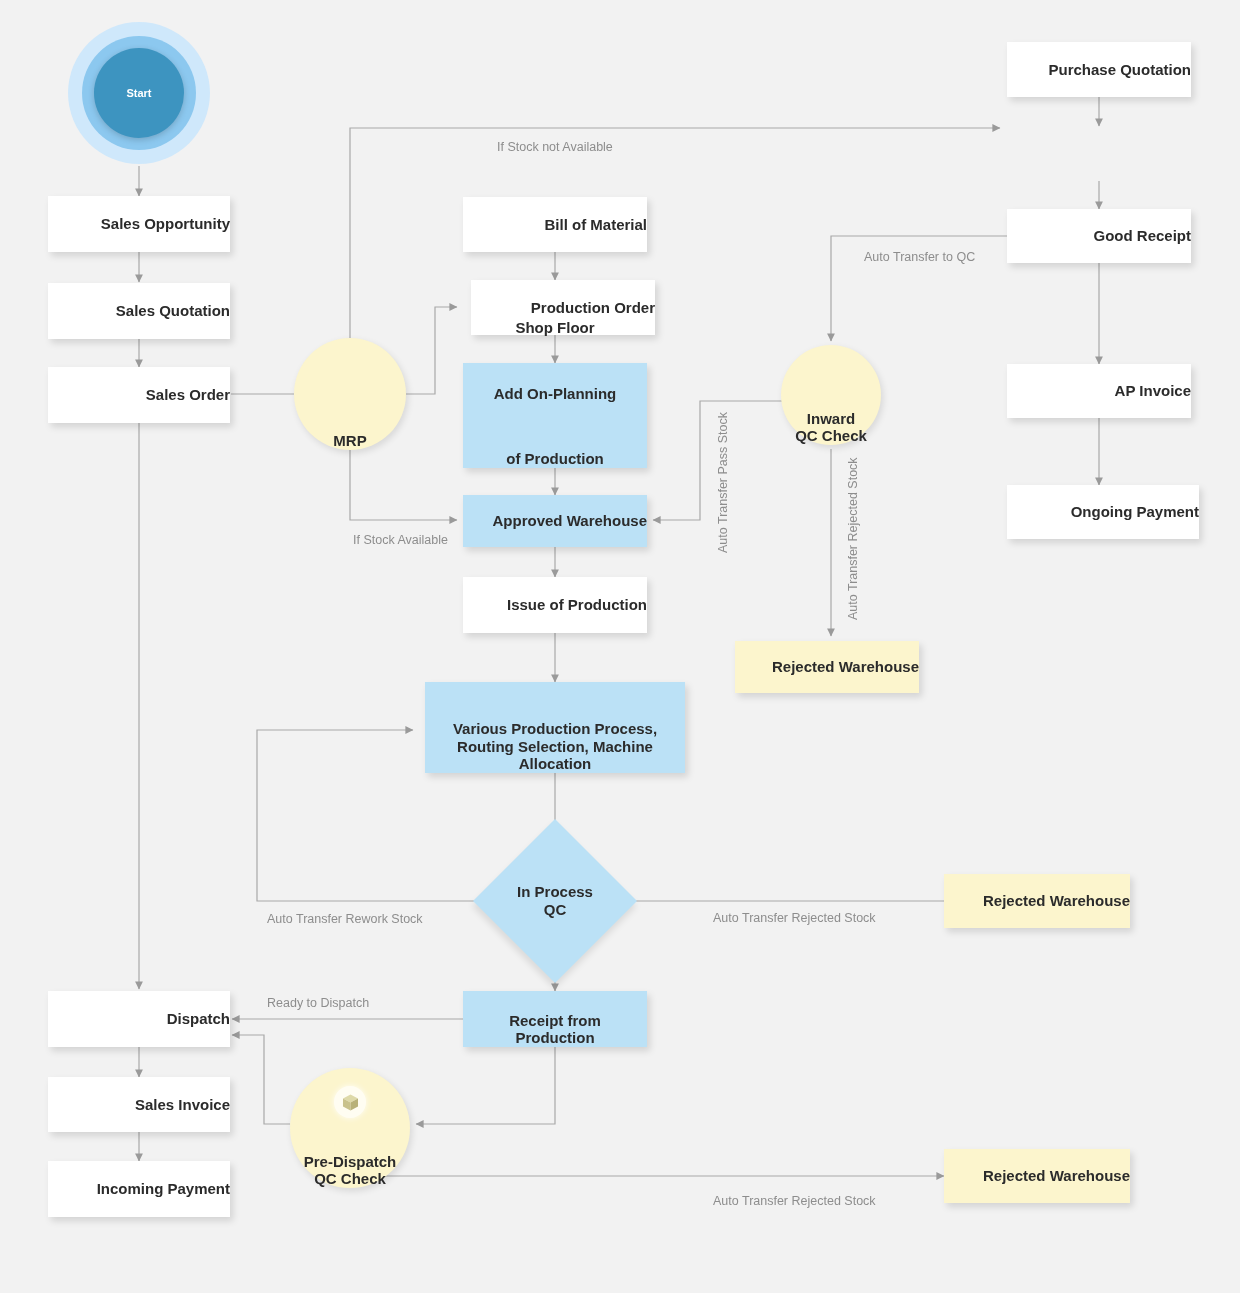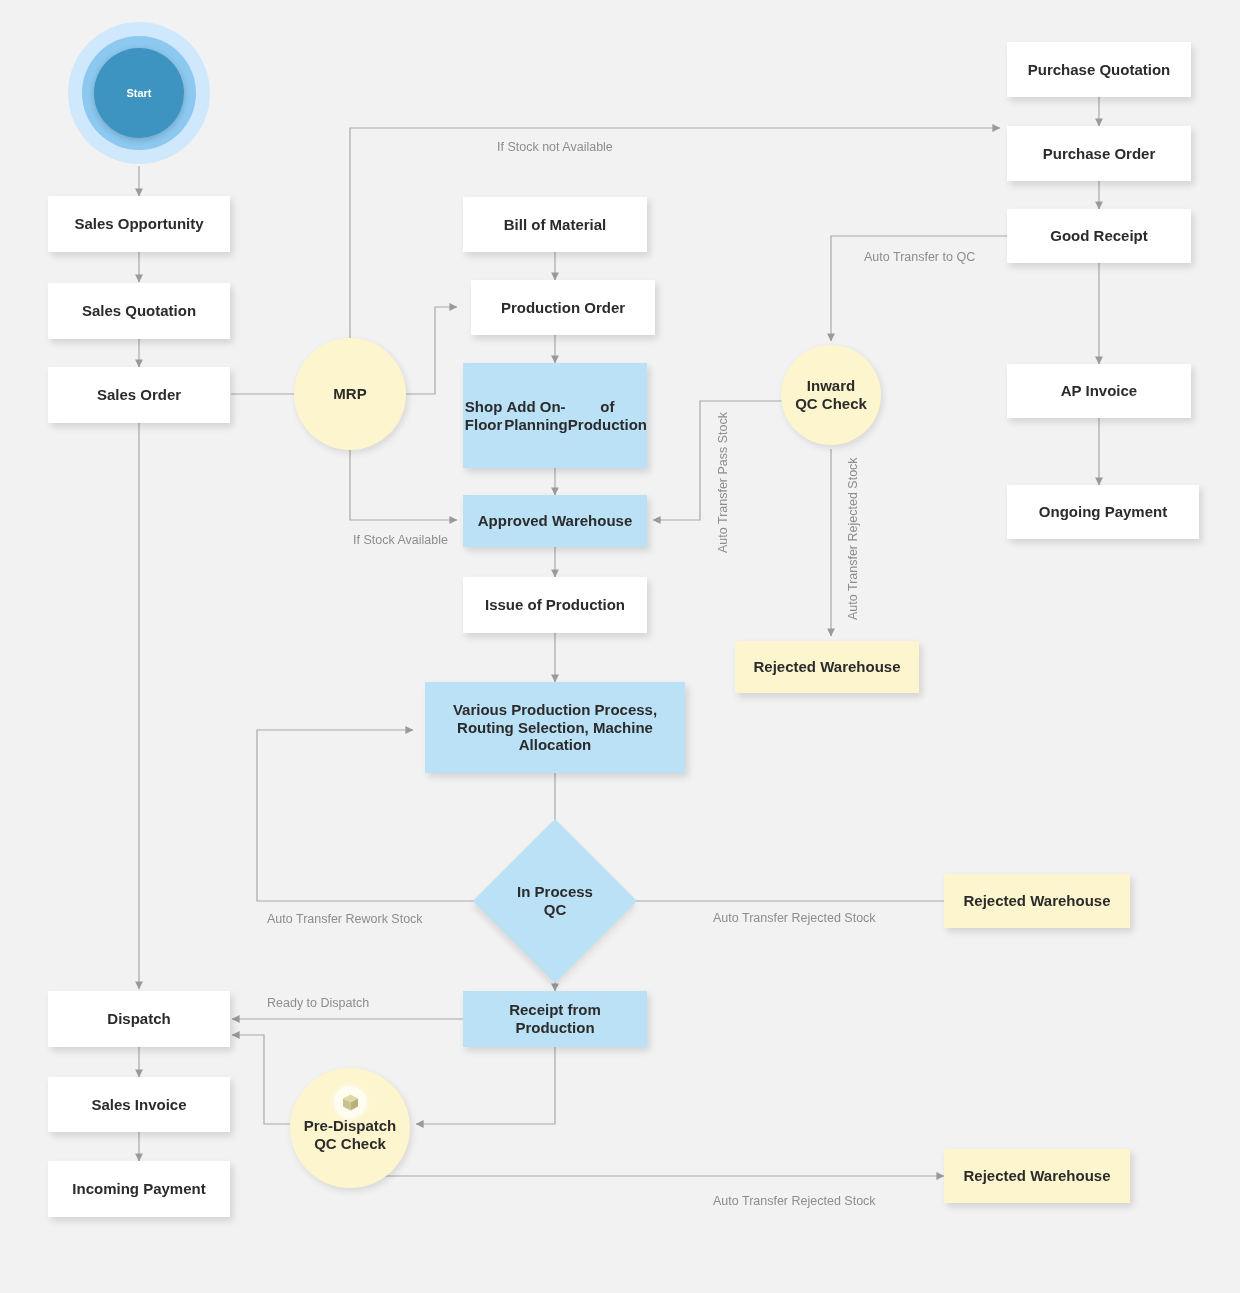--- a/index.html
+++ b/index.html
@@ -1,20 +1,20 @@
 <!DOCTYPE html>
 <html><head>
 <meta charset="utf-8">
 <style>
   html,body{margin:0;padding:0;background:#f2f2f2;}
   body{font-family:"Liberation Sans","DejaVu Sans",sans-serif;}
   #canvas{position:relative;width:1240px;height:1293px;background:#f2f2f2;overflow:hidden;}
   #wires{position:absolute;left:0;top:0;width:1240px;height:1293px;}
 
-  .node{position:absolute;box-sizing:border-box;display:flex;align-items:center;justify-content:center;
+  .node{position:absolute;box-sizing:border-box;display:flex;align-items:center;justify-content:flex-end;
         text-align:center;color:#2b2b2b;font-weight:bold;line-height:1.18;}
   .rect{background:#ffffff;box-shadow:3px 4px 7px rgba(0,0,0,0.13);font-size:15px;}
   .rect.blue{background:#bbe1f6;}
   .rect.yellow{background:#fcf5cd;}
   .circle{border-radius:50%;background:#fcf5cd;box-shadow:2px 3px 7px rgba(0,0,0,0.11);
           font-size:15px;flex-direction:column;}
 
   
   #start-node{position:absolute;left:68px;top:22px;width:142px;height:142px;}
   #start-ring-outer{position:absolute;inset:0;border-radius:50%;background:#cfe8fb;}
@@ -131,21 +131,21 @@
   <div class="node circle" style="left:294px;top:338px;width:112px;height:112px;">
     <span>MRP</span>
   </div>
 
   <div class="node rect" style="left:463px;top:197px;width:184px;height:55px;">
     <span>Bill of Material</span>
   </div>
   <div class="node rect" style="left:463px;top:280px;width:184px;height:55px;margin-left:8px;">
     <span>Production Order</span>
   </div>
-  <div class="node rect blue" style="left:463px;top:363px;width:184px;height:105px;flex-direction:row;">
+  <div class="node rect blue" style="left:463px;top:363px;width:184px;height:105px;flex-direction:column;gap:48px;">
     <span>Shop Floor</span>
     <span>Add On-Planning</span>
     <span>of Production</span>
   </div>
   <div class="node rect blue" style="left:463px;top:495px;width:184px;height:52px;">
     <span>Approved Warehouse</span>
   </div>
   <div class="node rect" style="left:463px;top:577px;width:184px;height:56px;">
     <span>Issue of Production</span>
   </div>
@@ -186,23 +186,20 @@
   <div class="node rect" style="left:48px;top:1077px;width:182px;height:55px;">
     <span>Sales Invoice</span>
   </div>
   <div class="node rect" style="left:48px;top:1161px;width:182px;height:56px;">
     <span>Incoming Payment</span>
   </div>
 
   <div class="node rect" style="left:1007px;top:42px;width:184px;height:55px;">
     <span>Purchase Quotation</span>
   </div>
-  <div class="node rect" style="left:1007px;top:126px;width:184px;height:55px;">
-    <span>Purchase Order</span>
-  </div>
   <div class="node rect" style="left:1007px;top:209px;width:184px;height:54px;">
     <span>Good Receipt</span>
   </div>
   <div class="node rect" style="left:1007px;top:364px;width:184px;height:54px;">
     <span>AP Invoice</span>
   </div>
   <div class="node rect" style="left:1007px;top:485px;width:192px;height:54px;">
     <span>Ongoing Payment</span>
   </div>
 

